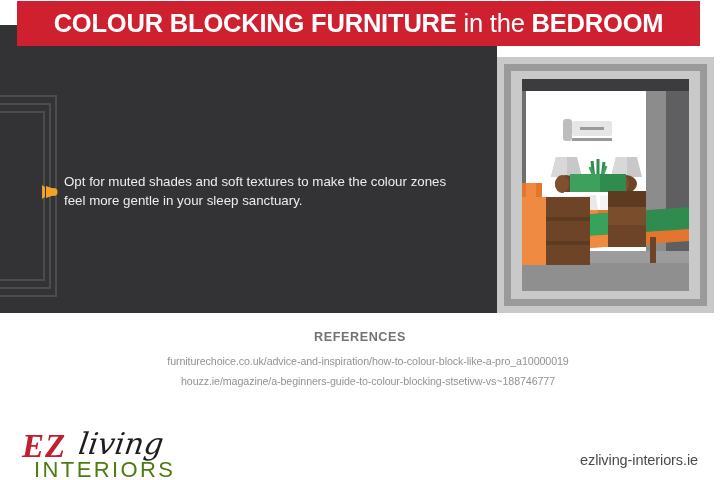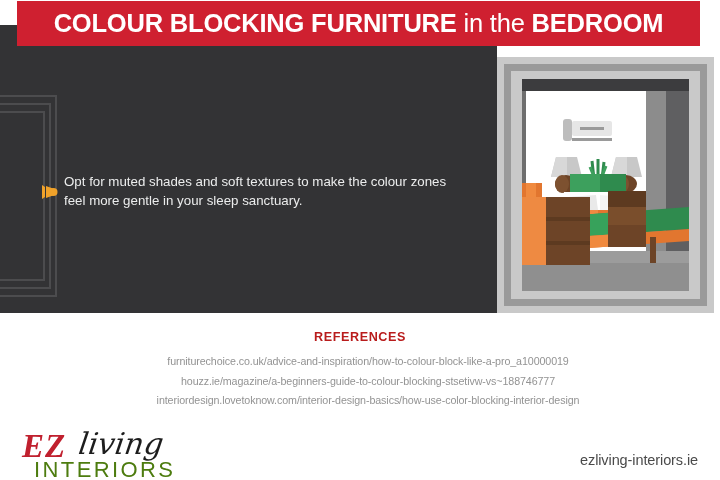--- a/index.html
+++ b/index.html
@@ -134,21 +134,21 @@
   .references {
     position: absolute;
     left: 0;
     top: 330px;
     width: 720px;
     text-align: center;
   }
   .references-heading {
     font-size: 12.6px;
     font-weight: bold;
-    color: #b91c1c;
+    color: #737373;
     letter-spacing: 0.6px;
     margin-bottom: 8px;
   }
   .reference-line {
     font-size: 10.7px;
     color: #939393;
     line-height: 19.5px;
     letter-spacing: -0.1px;
     padding-left: 16px;
   }
@@ -306,21 +306,20 @@
           <rect x="86" y="128" width="38" height="18" fill="#7a4e2c"></rect>
         </g>
       </svg>
     </div>
   </div>
 
   <div class="references">
     <div class="references-heading">REFERENCES</div>
     <div class="reference-line">furniturechoice.co.uk/advice-and-inspiration/how-to-colour-block-like-a-pro_a10000019</div>
     <div class="reference-line">houzz.ie/magazine/a-beginners-guide-to-colour-blocking-stsetivw-vs~188746777</div>
-    <div class="reference-line">interiordesign.lovetoknow.com/interior-design-basics/how-use-color-blocking-interior-design</div>
   </div>
 
   <div class="logo">
     <span class="logo-ez">EZ</span>
     <span class="logo-living">living</span>
     <span class="logo-interiors">INTERIORS</span>
   </div>
 
   <div class="site-url">ezliving-interiors.ie</div>
 

